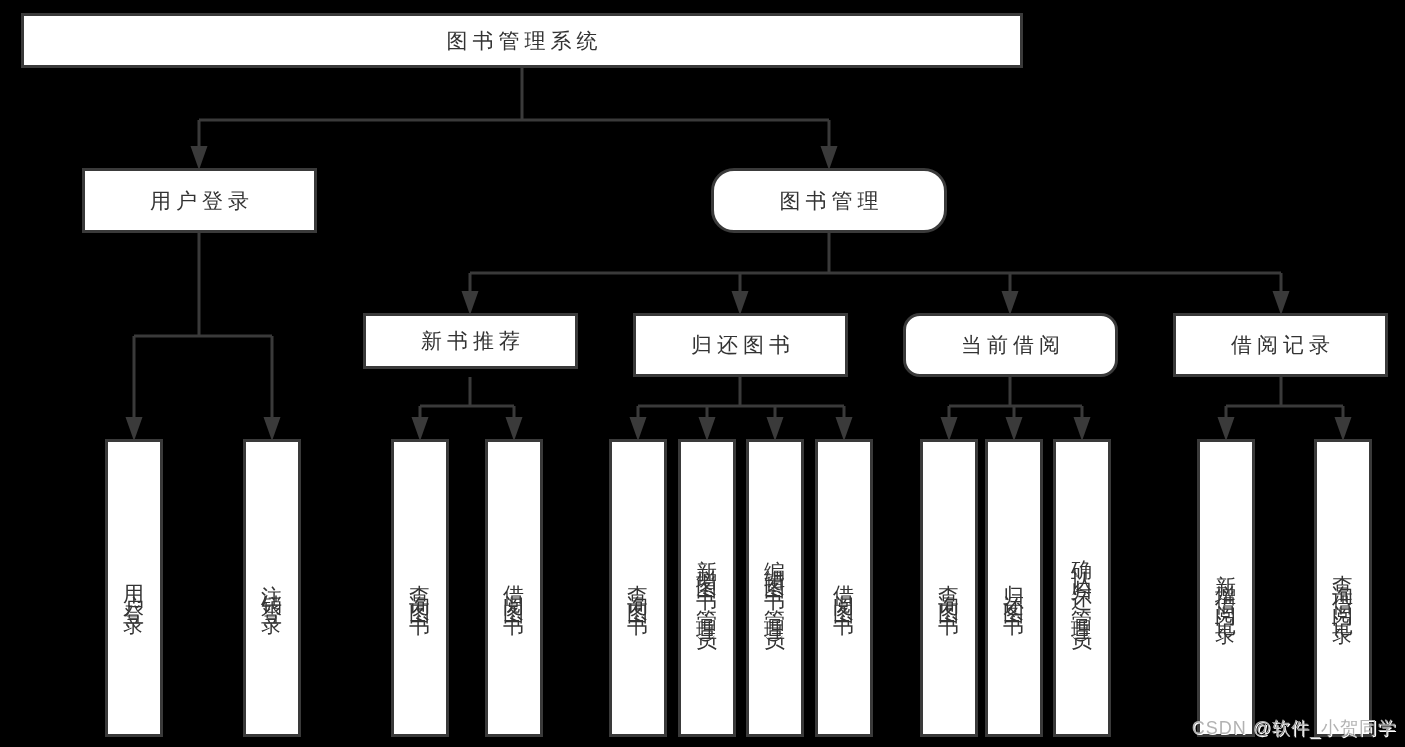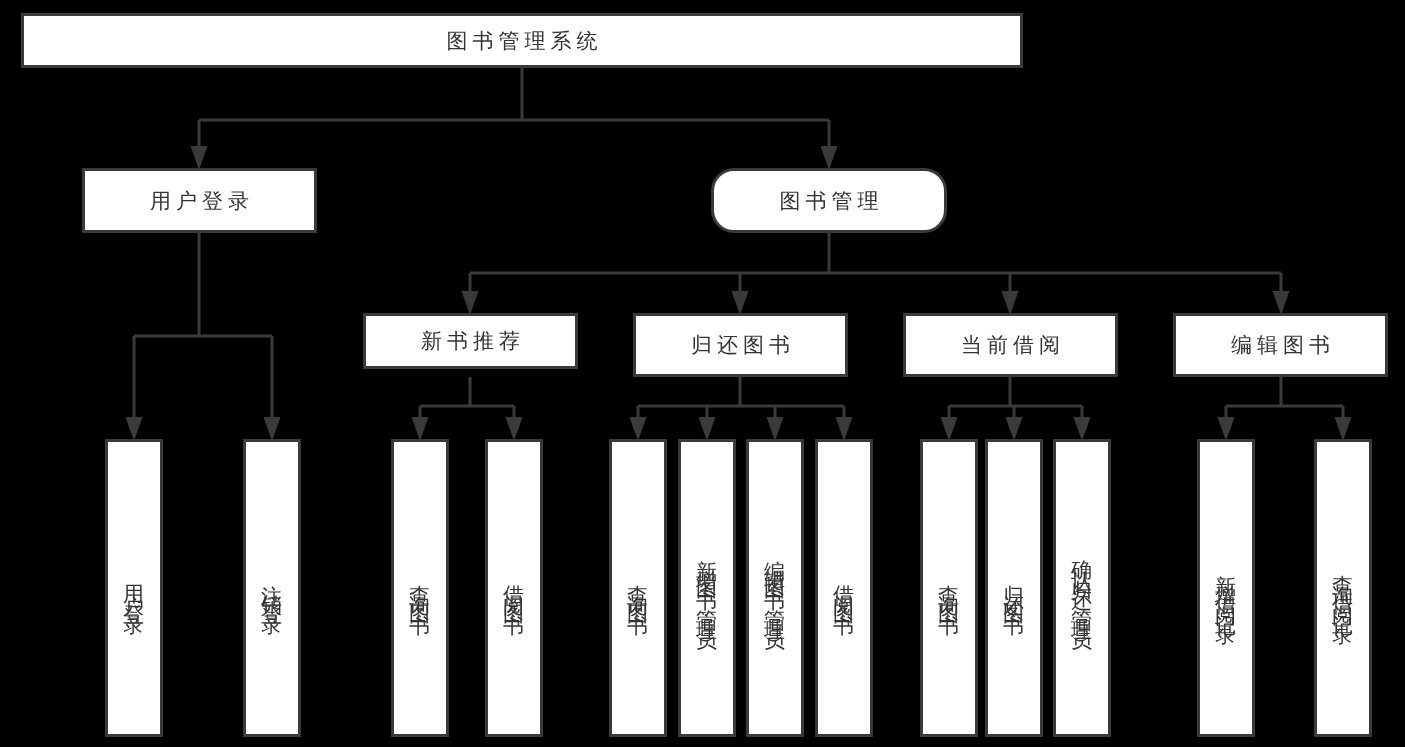--- a/index.html
+++ b/index.html
@@ -105,25 +105,25 @@
   <div class="box" style="left:711px; top:168px; width:236px; height:65px;border-radius:23px;">
     <span class="hlabel">图书管理</span>
   </div>
 
   <div class="box" style="left:363px; top:313px; width:215px; height:56px;">
     <span class="hlabel">新书推荐</span>
   </div>
   <div class="box" style="left:633px; top:313px; width:215px; height:64px;">
     <span class="hlabel">归还图书</span>
   </div>
-  <div class="box" style="left:903px; top:313px; width:215px; height:64px;">
+  <div class="box" style="left:903px; top:313px; width:215px; height:64px;border-radius:17px;">
     <span class="hlabel">当前借阅</span>
   </div>
   <div class="box" style="left:1173px; top:313px; width:215px; height:64px;">
-    <span class="hlabel">编辑图书</span>
+    <span class="hlabel">借阅记录</span>
   </div>
 
   <div class="box" style="left:105px; top:439px; width:58px; height:298px;">
     <span class="vlabel">用户登录</span>
   </div>
   <div class="box" style="left:243px; top:439px; width:58px; height:298px;">
     <span class="vlabel">注销登录</span>
   </div>
 
   <div class="box" style="left:391px; top:439px; width:58px; height:298px;">
@@ -156,14 +156,15 @@
     <span class="vlabel">确认归还（管理员）</span>
   </div>
 
   <div class="box" style="left:1197px; top:439px; width:58px; height:298px;">
     <span class="vlabel">新增借阅记录</span>
   </div>
   <div class="box" style="left:1314px; top:439px; width:58px; height:298px;">
     <span class="vlabel">查询借阅记录</span>
   </div>
 
+  <div class="watermark">CSDN @软件_小贺同学</div>
 
 </div>
 
 </body></html>

